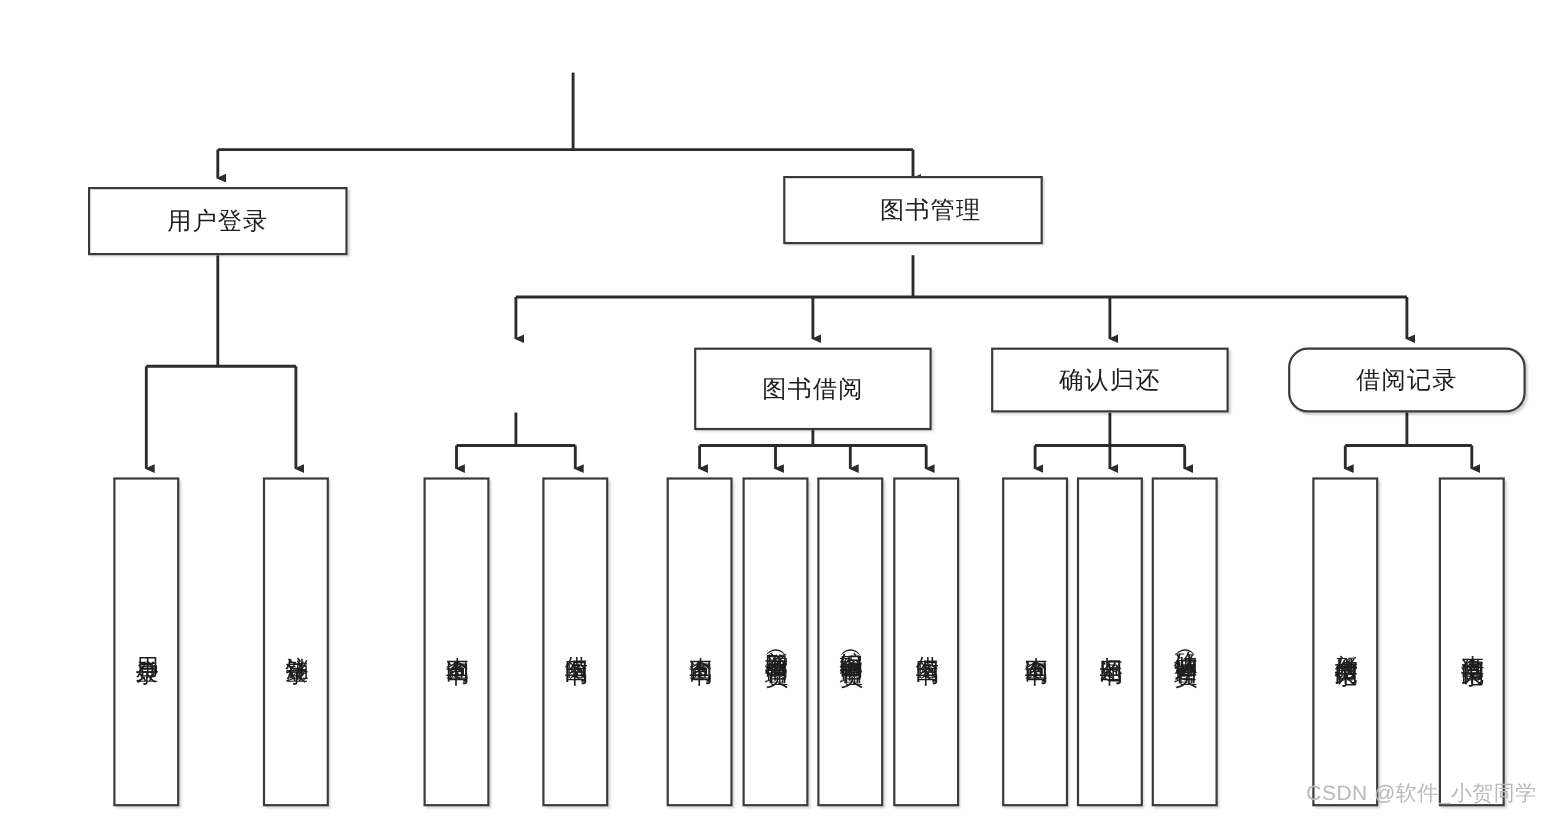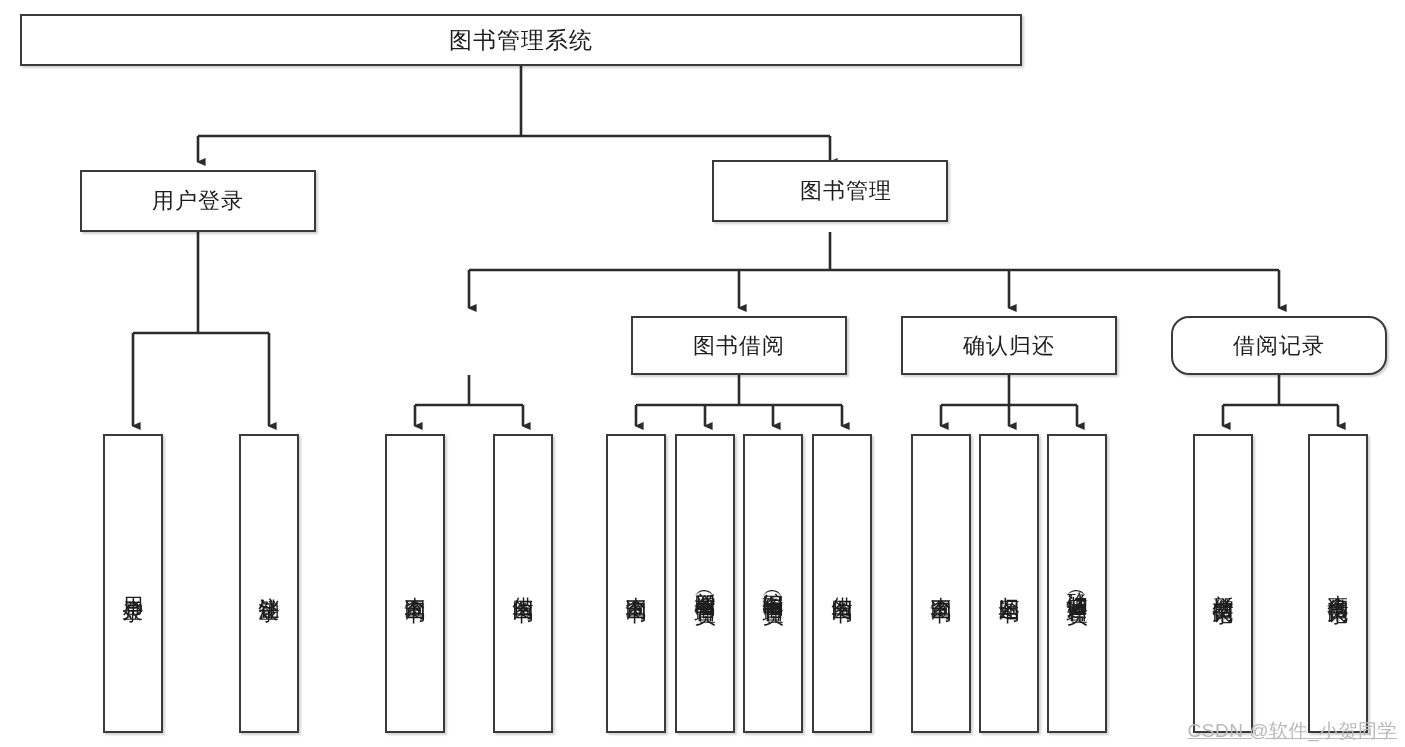--- a/index.html
+++ b/index.html
@@ -51,27 +51,26 @@
     line-height: 1.05;
     white-space: normal;
     max-height: 260px;
   }
   .node.root .node-label {
     font-size: 23px;
   }
   #watermark {
     position: absolute;
     right: 8px;
-    bottom: 3px;
+    bottom: 13px;
     color: #b9b9b9;
     font-size: 19px;
     letter-spacing: 0.5px;
     z-index: 5;
     white-space: nowrap;
-    text-decoration: underline;
   }
 </style>
 </head>
 <body>
 
 <div id="diagram-root">
 
   <svg id="edge-layer" viewBox="0 0 1405 747" xmlns="http://www.w3.org/2000/svg">
     <defs>
       <marker id="arrow" markerWidth="9" markerHeight="9" refX="4.5" refY="7.6" orient="auto" markerUnits="userSpaceOnUse">
@@ -120,34 +119,31 @@
       <path d="M1009,405 L1009,426" marker-end="url(#arrow)"></path>
       <path d="M1077,405 L1077,426" marker-end="url(#arrow)"></path>
 
       <path d="M1279,375 L1279,405"></path>
       <path d="M1223,405 L1338,405"></path>
       <path d="M1223,405 L1223,426" marker-end="url(#arrow)"></path>
       <path d="M1338,405 L1338,426" marker-end="url(#arrow)"></path>
     </g>
   </svg>
 
-  <div class="node root" style="left:20px; top:14px; width:1002px; height:52px;">
-    <span class="node-label">图书管理系统</span>
-  </div>
 
   <div class="node" style="left:80px; top:170px; width:236px; height:62px;">
     <span class="node-label">用户登录</span>
   </div>
 
   <div class="node" style="left:712px; top:160px; width:236px; height:62px;padding-left:32px;">
     <span class="node-label">图书管理</span>
   </div>
 
 
-  <div class="node" style="left:631px; top:316px; width:216px; height:59px;">
+  <div class="node" style="left:631px; top:316px; width:216px; height:75px;">
     <span class="node-label">图书借阅</span>
   </div>
 
   <div class="node" style="left:901px; top:316px; width:216px; height:59px;">
     <span class="node-label">确认归还</span>
   </div>
 
   <div class="node" style="left:1171px; top:316px; width:216px; height:59px;border-radius:18px;">
     <span class="node-label">借阅记录</span>
   </div>

